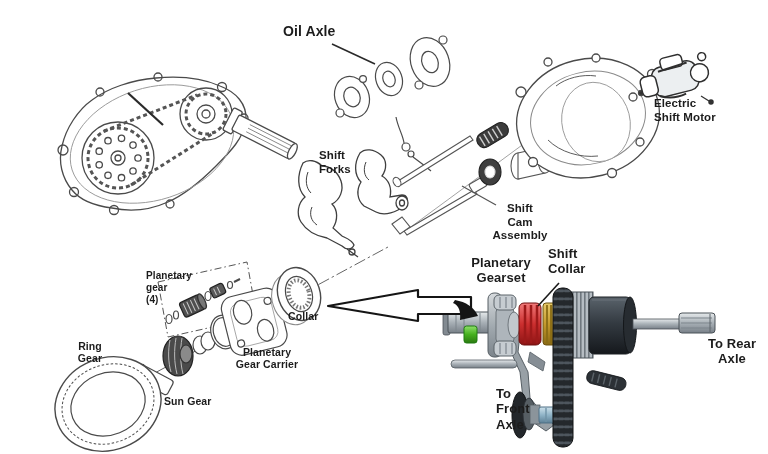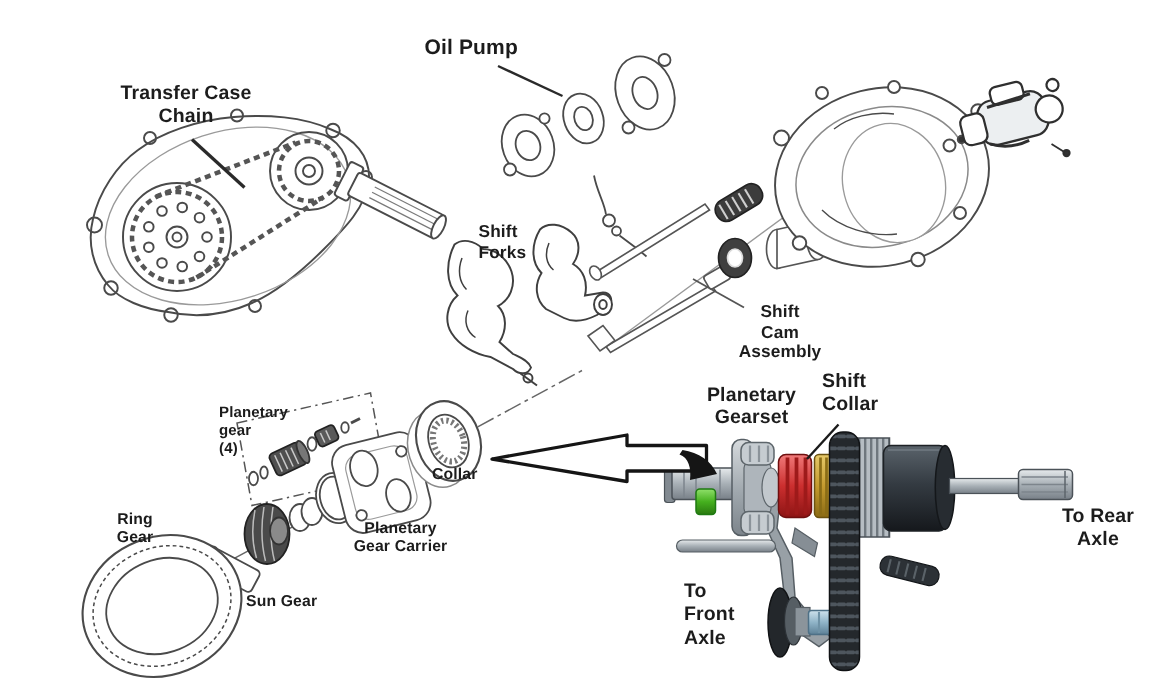--- a/index.html
+++ b/index.html
@@ -368,40 +368,40 @@
     <polygon points="328,306 418,290 418,297 471,297 471,314 418,314 418,321" fill="#ffffff" stroke="#151515" stroke-width="2.2" stroke-linejoin="round"></polygon>
     <path d="M455,300 C466,302 474,307 478,316 L460,320 C461,312 459,305 453,303 Z" fill="#151515"></path>
   </g>
 
   <line x1="128" y1="93" x2="163" y2="125" stroke="#2a2a2a" stroke-width="2.2"></line>
   <line x1="332" y1="44" x2="375" y2="64" stroke="#2a2a2a" stroke-width="1.6"></line>
   <line x1="496" y1="205" x2="462" y2="186" stroke="#555" stroke-width="1.2"></line>
   <line x1="559" y1="283" x2="538" y2="306" stroke="#1b1b1b" stroke-width="1.6"></line>
 </svg>
 
-<div class="lbl lg ctr" style="left:73px;top:54px;width:102px;">Transfer Case
-Chain</div>
-<div class="lbl xl" style="left:283px;top:23px;">Oil Pump</div>
+<div class="lbl xl" style="left:283px;top:23px;">Oil Axle</div>
 <div class="lbl md" style="left:319px;top:149px;">Shift
 Forks</div>
 <div class="lbl md ctr" style="left:486px;top:202px;width:68px;">Shift
 Cam
 Assembly</div>
+<div class="lbl md" style="left:654px;top:97px;">Electric
+Shift Motor</div>
 <div class="lbl sm" style="left:146px;top:270px;">Planetary
 gear
 (4)</div>
 <div class="lbl s1" style="left:288px;top:310px;">Collar</div>
 <div class="lbl s1 ctr" style="left:72px;top:340px;width:36px;text-align:center;">Ring
 Gear</div>
 <div class="lbl s1" style="left:164px;top:378px;margin-top:17px;">Sun Gear</div>
 <div class="lbl s1 ctr" style="left:232px;top:346px;width:70px;">Planetary
 Gear Carrier</div>
 <div class="lbl lg ctr" style="left:464px;top:255px;width:74px;">Planetary
 Gearset</div>
 <div class="lbl lg" style="left:548px;top:246px;">Shift
 Collar</div>
 <div class="lbl lg ctr" style="left:671px;top:336px;width:58px;margin-left:32px;">To Rear
 Axle</div>
-<div class="lbl lg" style="left:456px;top:386px;">To
+<div class="lbl lg" style="left:496px;top:386px;">To
 Front
 Axle</div>
 
 </div>
 
 </body></html>

